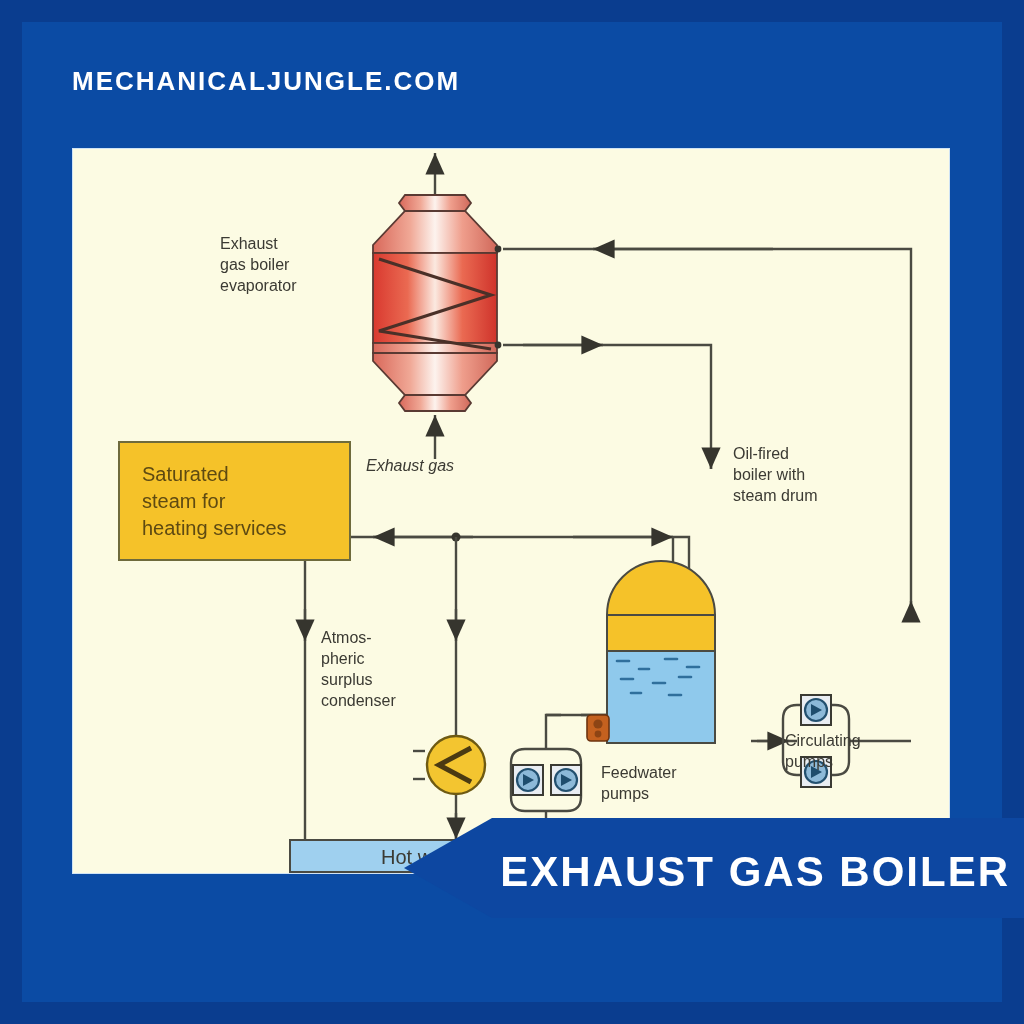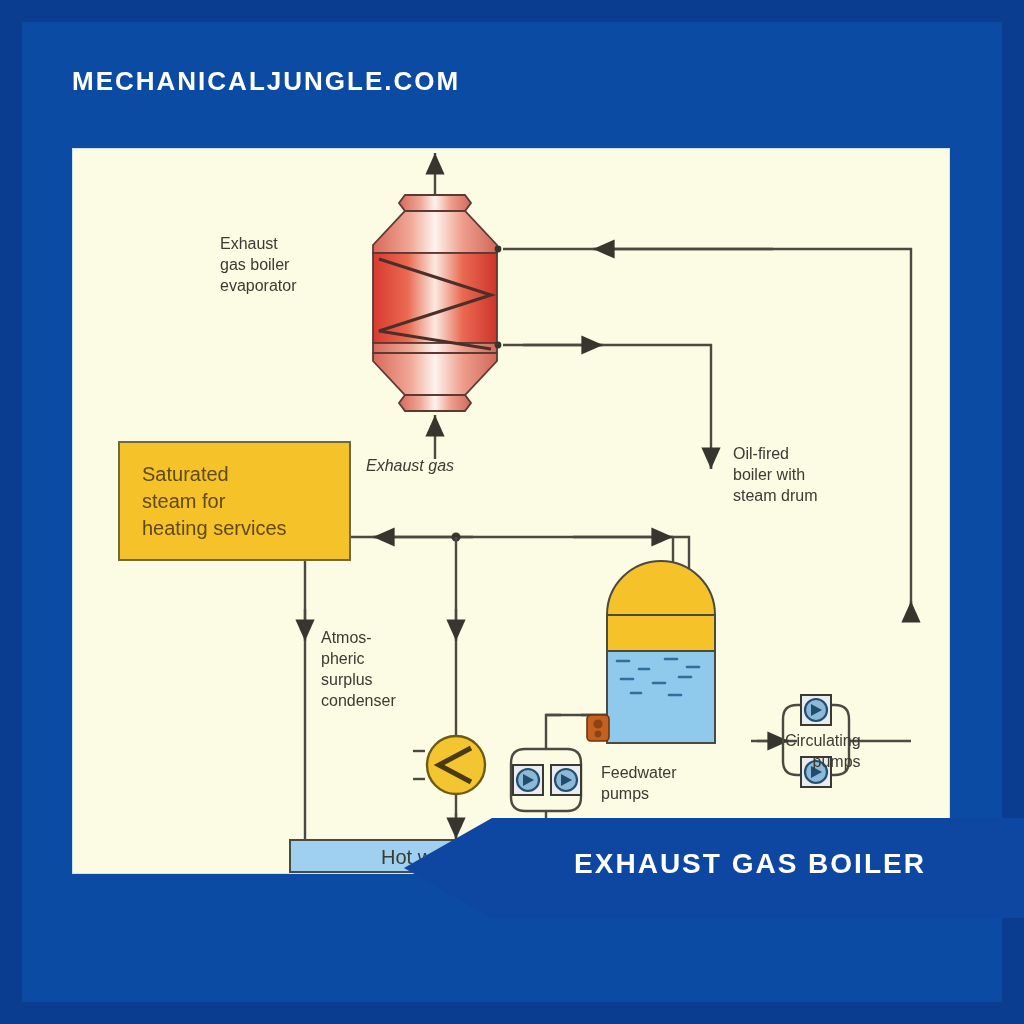--- a/index.html
+++ b/index.html
@@ -49,21 +49,21 @@
     font-size:16px;
     line-height:1.32;
     font-family:"Liberation Sans", sans-serif;
     white-space:pre-line;
   }
   .lbl-evap{left:147px;top:84px;}
   .lbl-exh{left:293px;top:306px;font-style:italic;}
   .lbl-atmos{left:248px;top:478px;}
   .lbl-oil{left:660px;top:294px;}
   .lbl-feed{left:528px;top:613px;}
-  .lbl-circ{left:712px;top:581px;text-align:right;}
+  .lbl-circ{left:712px;top:581px;}
 
   
   .ybox{
     position:absolute;left:45px;top:292px;width:233px;height:120px;
     background:#f5c229;
     border:2px solid #6e6a3c;
     box-sizing:border-box;
   }
   .ybox-txt{
     position:absolute;left:22px;top:18px;
@@ -84,22 +84,22 @@
   }
 
   
   .banner{
     position:absolute;left:404px;top:818px;width:620px;height:100px;
     background:#0d47a1;
     clip-path:polygon(88px 0, 620px 0, 620px 100px, 88px 100px, 0 50px);
   }
   .banner-txt{
     position:absolute;left:490px;top:848px;width:520px;
-    color:#ffffff;font-size:28px;font-weight:bold;letter-spacing:2px;
-    text-align:center;
+    color:#ffffff;font-size:42px;font-weight:bold;letter-spacing:2px;
+    text-align:right;
   }
 </style>
 </head>
 <body>
 
 <div id="root">
 
   <div class="outer-frame"></div>
   <div class="inner-frame"></div>
 

